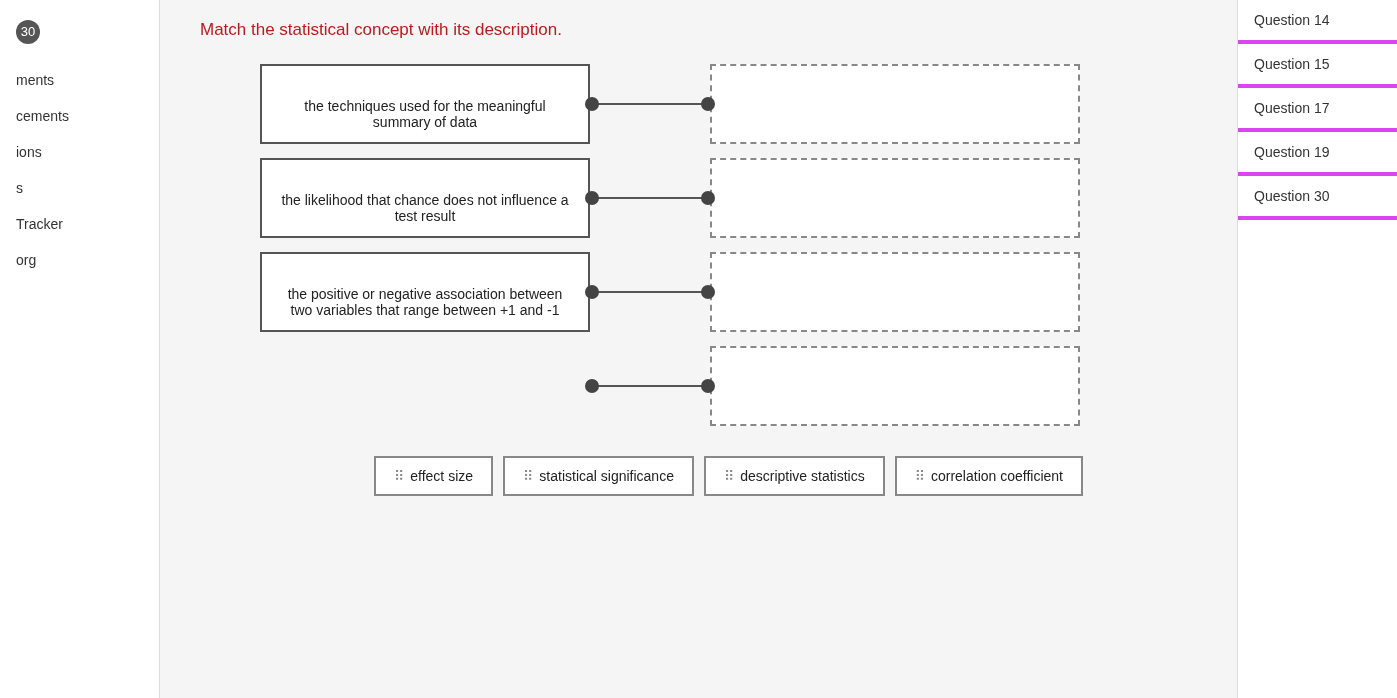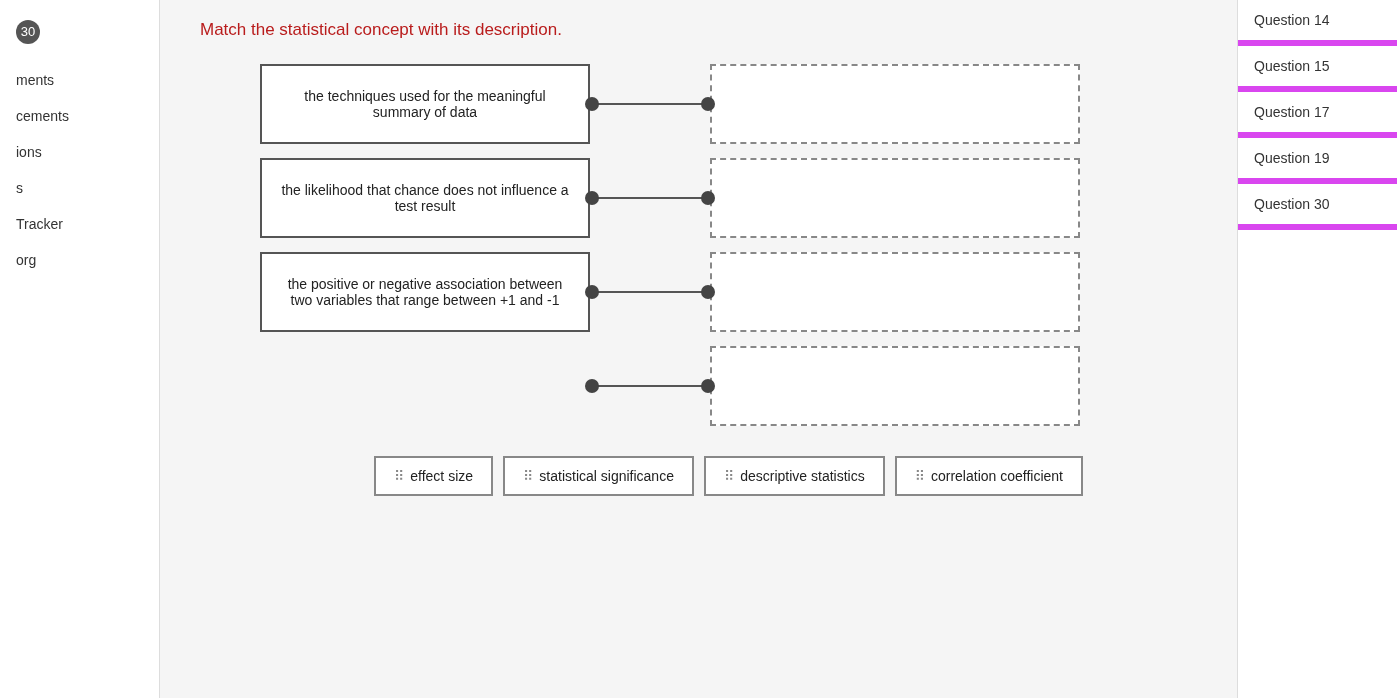--- a/index.html
+++ b/index.html
@@ -69,21 +69,21 @@
       flex-direction: column;
       gap: 14px;
     }
 
     .description-box {
       width: 330px;
       min-height: 80px;
       border: 2px solid #555;
       background: #fff;
       display: flex;
-      align-items: center;
+      align-items: flex-end;
       justify-content: center;
       text-align: center;
       padding: 12px 16px;
       font-size: 14px;
       color: #222;
       position: relative;
     }
 
     
     .connector-area {
@@ -183,21 +183,21 @@
       width: 160px;
       background: #fff;
       border-left: 1px solid #ddd;
       flex-shrink: 0;
     }
 
     .nav-item {
       padding: 12px 16px;
       font-size: 14px;
       color: #333;
-      border-bottom: 6px solid #d946ef;
+      border-bottom: 4px solid #d946ef;
       cursor: pointer;
     }
 
     .nav-item.active {
       background: #fff;
       border-left: 4px solid #333;
       font-weight: bold;
     }
   </style>
 </head>

